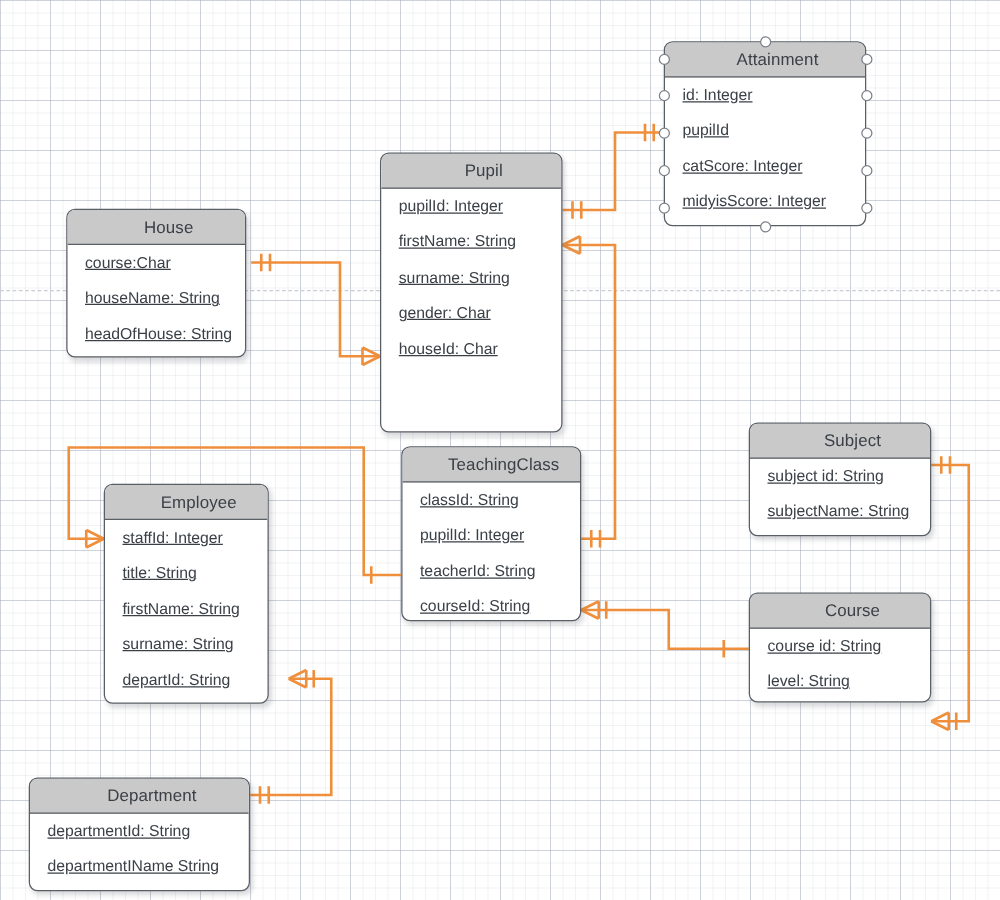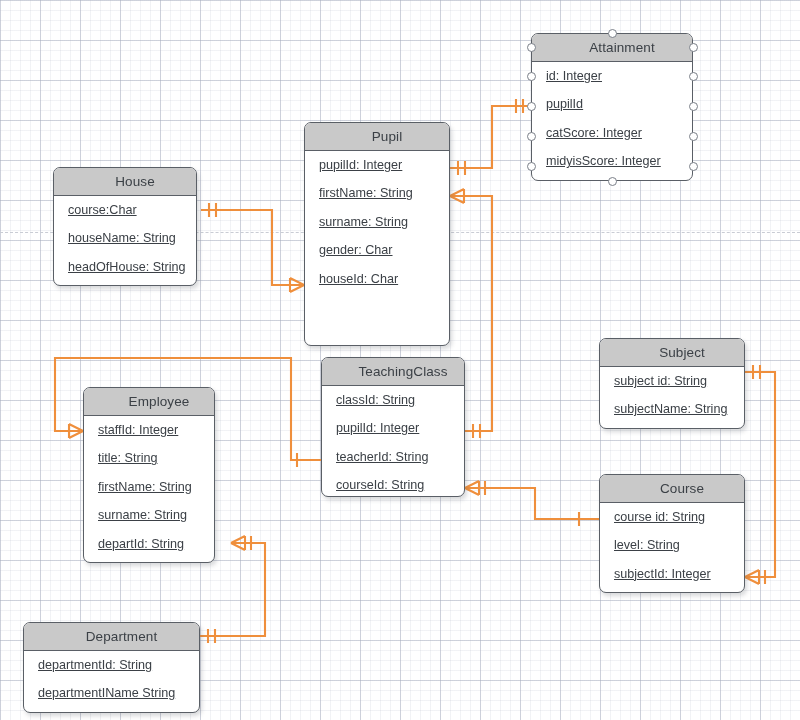--- a/index.html
+++ b/index.html
@@ -156,21 +156,21 @@
         <div class="attr">title: String</div>
         <div class="attr">firstName: String</div>
         <div class="attr">surname: String</div>
         <div class="attr">departId: String</div>
       </div>
       <div class="entity" style="left: 599px; top: 338px; width: 146px; height: 91px;">
         <div class="title">Subject</div>
         <div class="attr">subject id: String</div>
         <div class="attr">subjectName: String</div>
       </div>
-      <div class="entity" style="left: 599px; top: 474px; width: 146px; height: 119px;">
+      <div class="entity" style="left: 599px; top: 474px; width: 146px; height: 88px;">
         <div class="title">Course</div>
         <div class="attr">course id: String</div>
         <div class="attr">level: String</div>
         <div class="attr">subjectId: Integer</div>
       </div>
       <div class="entity" style="left: 23px; top: 622px; width: 177px; height: 91px;">
         <div class="title">Department</div>
         <div class="attr">departmentId: String</div>
         <div class="attr">departmentIName String</div>
       </div>

